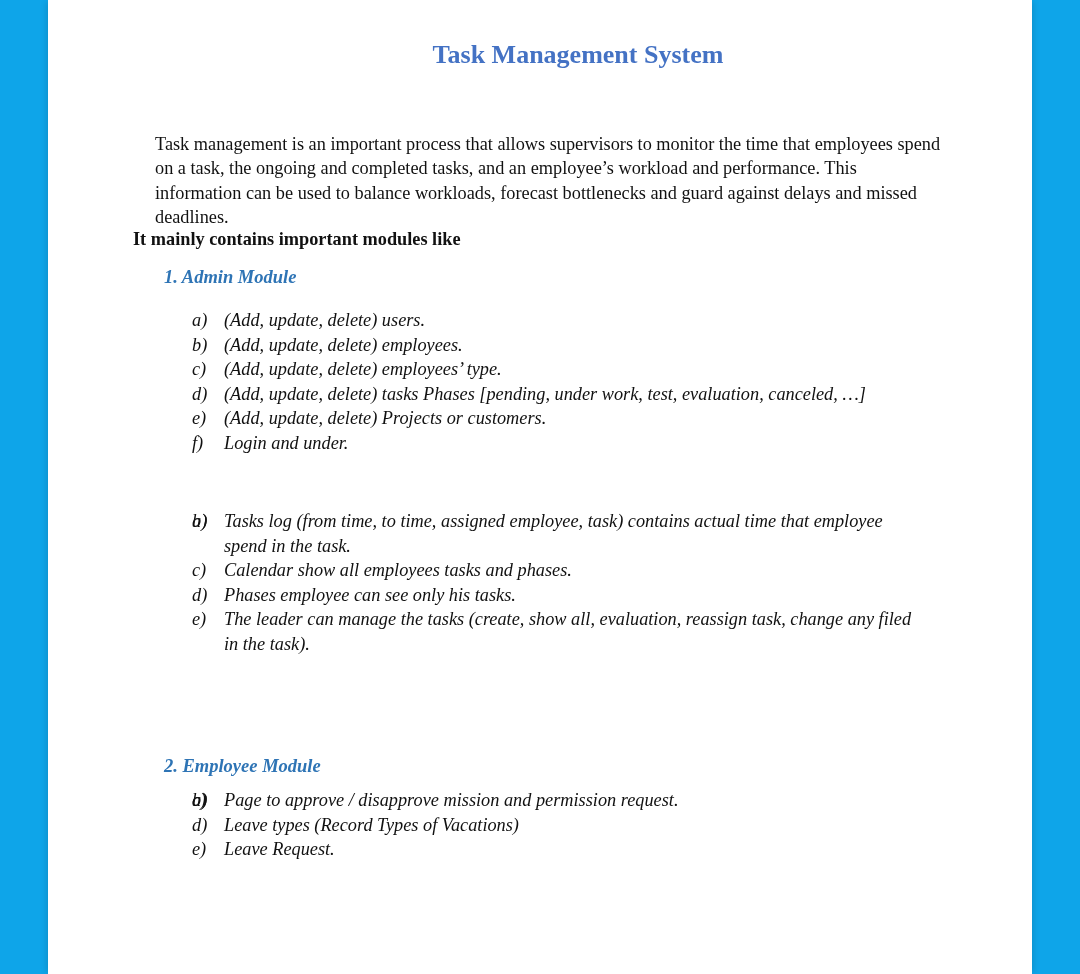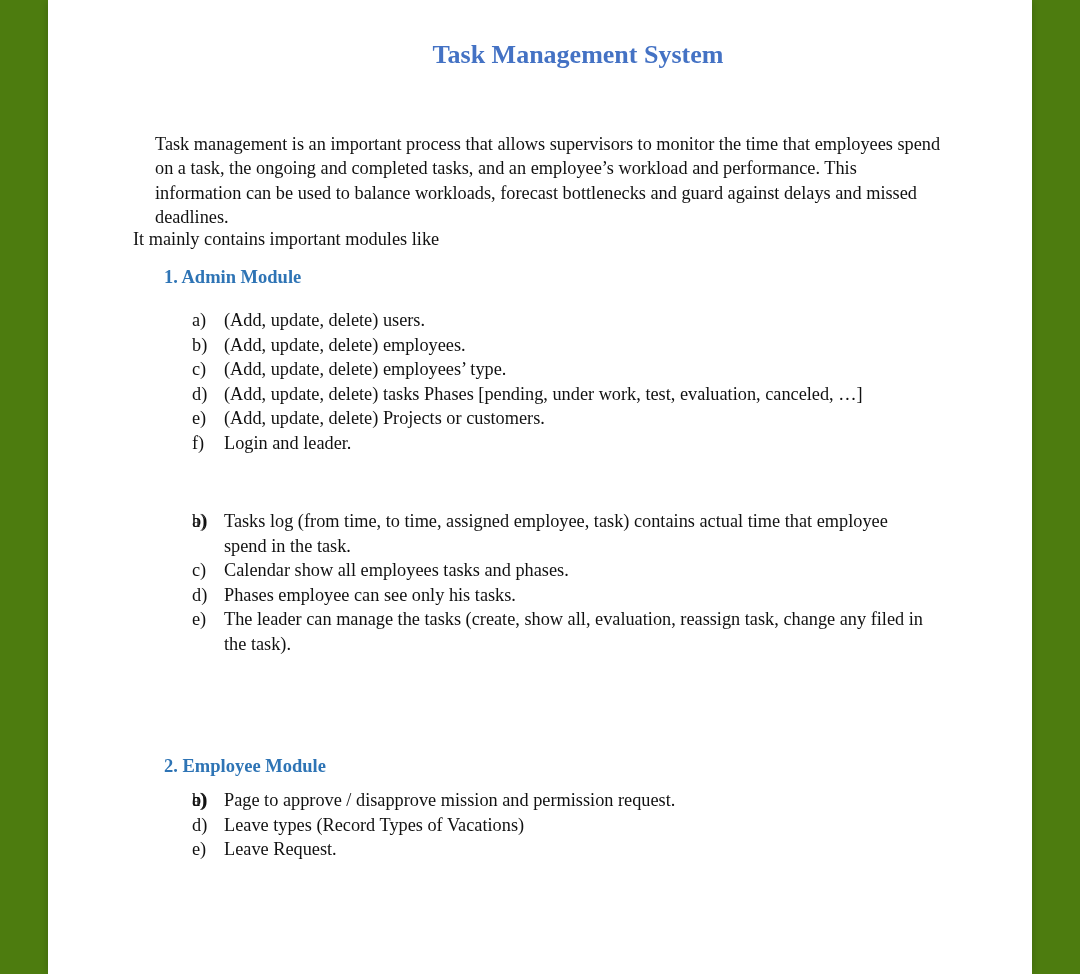--- a/index.html
+++ b/index.html
@@ -7,21 +7,21 @@
       padding: 0;
       width: 1080px;
       height: 974px;
       background: #ffffff;
       overflow: hidden;
     }
     .viewer {
       position: relative;
       width: 1080px;
       height: 974px;
-      background: #4d7c0f;
+      background: #0ea5e9;
     }
     .page {
       position: absolute;
       left: 48px;
       top: 0;
       width: 984px;
       height: 974px;
       background: #ffffff;
       box-shadow: -4px 0 6px -2px rgba(0,0,0,0.12), 4px 0 6px -2px rgba(0,0,0,0.12);
       font-family: "Liberation Serif", "DejaVu Serif", serif;
@@ -47,25 +47,27 @@
       line-height: 24.3px;
       margin: 16px;
     }
     .lead {
       position: absolute;
       left: 85px;
       top: 227px;
       font-size: 18.3px;
       line-height: 24px;
       margin: 0;
+      font-weight: bold;
     }
     .module {
       position: absolute;
       left: 116px;
       width: 760px;
+      font-style: italic;
     }
     .module h2 {
       margin: 0;
       font-size: 18.5px;
       font-weight: bold;
       color: #2E74B5;
       line-height: 24px;
     }
     .module ol {
       list-style: none;
@@ -101,21 +103,21 @@
     <p class="lead">It mainly contains important modules like</p>
 
     <section class="module m1">
       <h2>1. Admin Module</h2>
       <ol>
         <li><span class="marker">a)</span><span>(Add, update, delete) users.</span></li>
         <li><span class="marker">b)</span><span>(Add, update, delete) employees.</span></li>
         <li><span class="marker">c)</span><span>(Add, update, delete) employees’ type.</span></li>
         <li><span class="marker">d)</span><span>(Add, update, delete) tasks Phases [pending, under work, test, evaluation, canceled, …]</span></li>
         <li><span class="marker">e)</span><span>(Add, update, delete) Projects or customers.</span></li>
-        <li><span class="marker">f)</span><span>Login and leader.</span></li>
+        <li><span class="marker">f)</span><span>Login and under.</span></li>
       </ol>
     </section>
 
     <section class="module m2">
       <ol>
         <li><span class="marker">a)</span></li>
         <li><span class="marker">b)</span><span>Tasks log (from time, to time, assigned employee, task) contains actual time that employee spend in the task.</span></li>
         <li><span class="marker">c)</span><span>Calendar show all employees tasks and phases.</span></li>
         <li><span class="marker">d)</span><span>Phases employee can see only his tasks.</span></li>
         <li><span class="marker">e)</span><span>The leader can manage the tasks (create, show all, evaluation, reassign task, change any filed in the task).</span></li>

